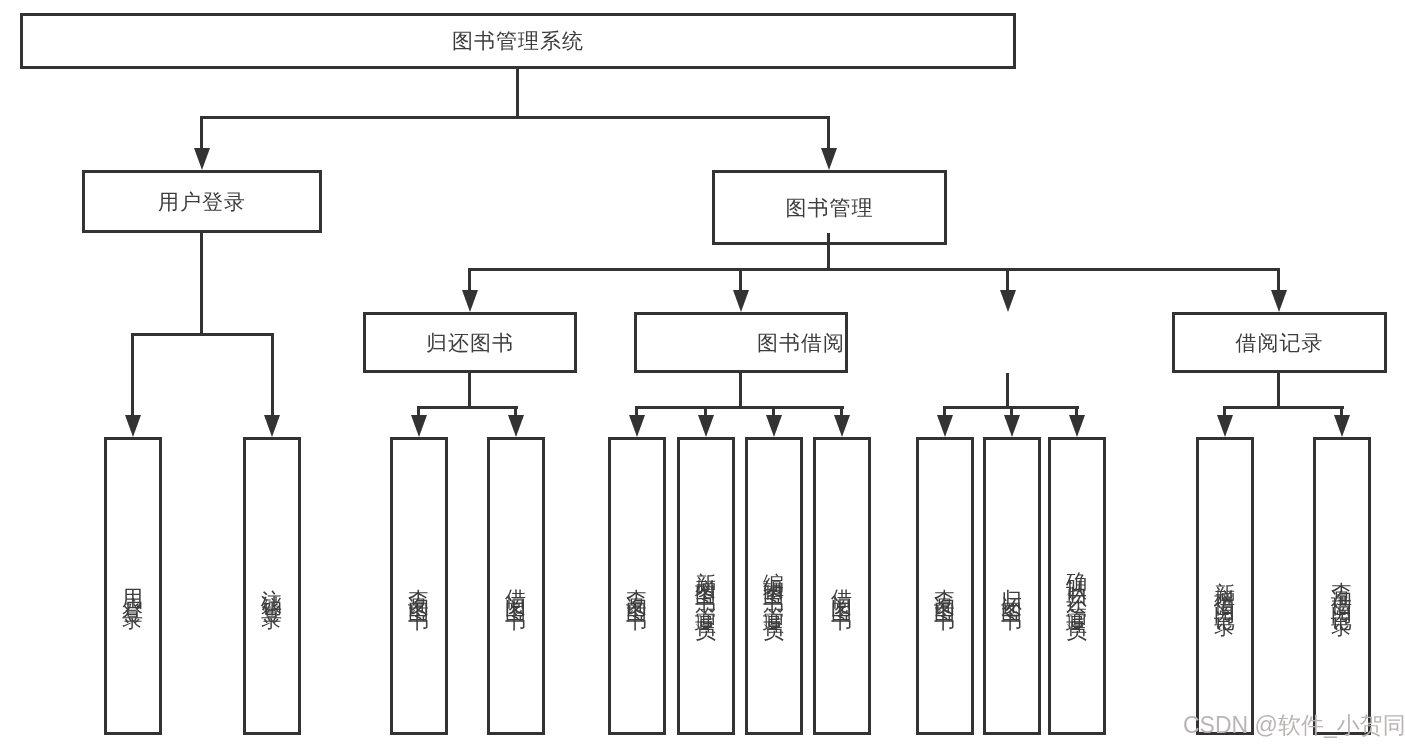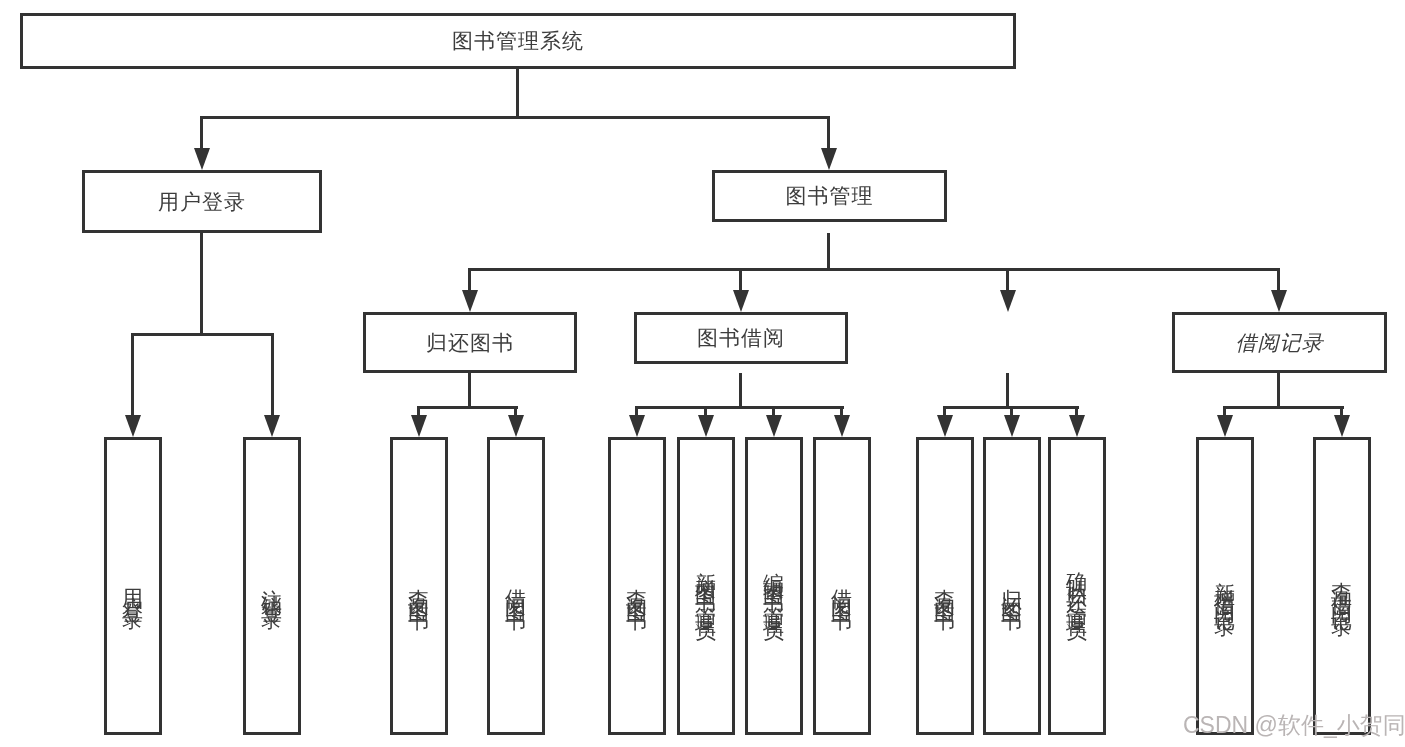--- a/index.html
+++ b/index.html
@@ -61,21 +61,21 @@
   <div class="vline" style="left:516px; top:69px; width:3px; height:49px;"></div>
   <div class="hline" style="left:200px; top:116px; width:630px; height:3px;"></div>
   <div class="vline" style="left:200px; top:116px; width:3px; height:34px;"></div>
   <div class="arrow" style="left:194px; top:148px;"></div>
   <div class="vline" style="left:827px; top:116px; width:3px; height:34px;"></div>
   <div class="arrow" style="left:821px; top:148px;"></div>
 
   <div class="box" style="left:82px; top:170px; width:240px; height:63px;">
     <span class="hlabel">用户登录</span>
   </div>
-  <div class="box" style="left:712px; top:170px; width:235px; height:52px;">
+  <div class="box" style="left:712px; top:170px; width:235px; height:75px;">
     <span class="hlabel">图书管理</span>
   </div>
 
   <div class="vline" style="left:200px; top:233px; width:3px; height:102px;"></div>
   <div class="hline" style="left:131px; top:333px; width:143px; height:3px;"></div>
   <div class="vline" style="left:131px; top:333px; width:3px; height:84px;"></div>
   <div class="arrow" style="left:125px; top:415px;"></div>
   <div class="vline" style="left:271px; top:333px; width:3px; height:84px;"></div>
   <div class="arrow" style="left:264px; top:415px;"></div>
 
@@ -86,24 +86,24 @@
   <div class="vline" style="left:739px; top:268px; width:3px; height:24px;"></div>
   <div class="arrow" style="left:733px; top:290px;"></div>
   <div class="vline" style="left:1006px; top:268px; width:3px; height:24px;"></div>
   <div class="arrow" style="left:1000px; top:290px;"></div>
   <div class="vline" style="left:1277px; top:268px; width:3px; height:24px;"></div>
   <div class="arrow" style="left:1271px; top:290px;"></div>
 
   <div class="box" style="left:363px; top:312px; width:214px; height:61px;">
     <span class="hlabel">归还图书</span>
   </div>
-  <div class="box" style="left:634px; top:312px; width:214px; height:52px;">
+  <div class="box" style="left:634px; top:312px; width:214px; height:61px;justify-content:flex-end;">
     <span class="hlabel">图书借阅</span>
   </div>
-  <div class="box" style="left:1172px; top:312px; width:215px; height:61px;font-style:italic;">
+  <div class="box" style="left:1172px; top:312px; width:215px; height:61px;">
     <span class="hlabel">借阅记录</span>
   </div>
 
   <div class="vline" style="left:468px; top:373px; width:3px; height:35px;"></div>
   <div class="hline" style="left:417px; top:406px; width:101px; height:3px;"></div>
   <div class="vline" style="left:417px; top:406px; width:3px; height:11px;"></div>
   <div class="arrow" style="left:411px; top:415px;"></div>
   <div class="vline" style="left:514px; top:406px; width:3px; height:11px;"></div>
   <div class="arrow" style="left:508px; top:415px;"></div>
 

